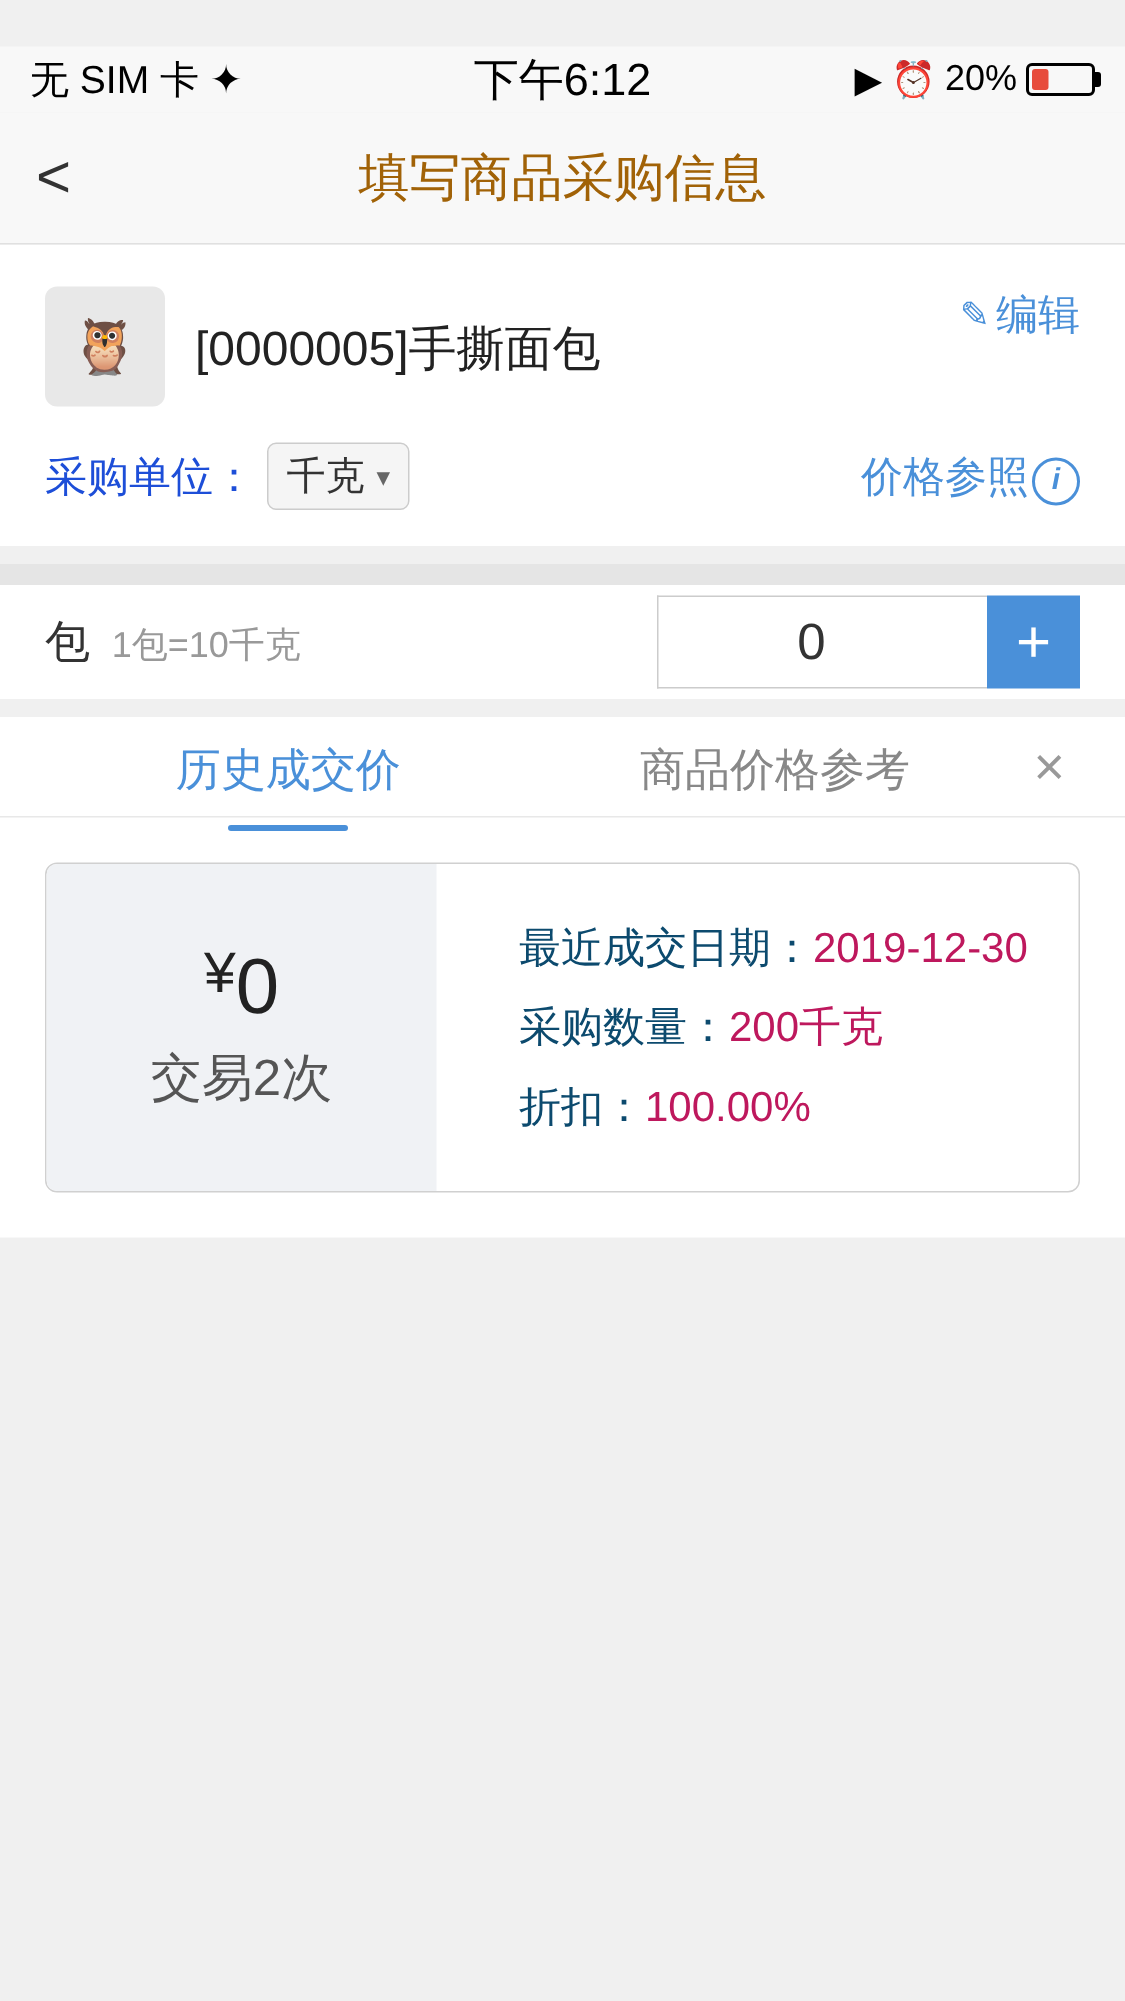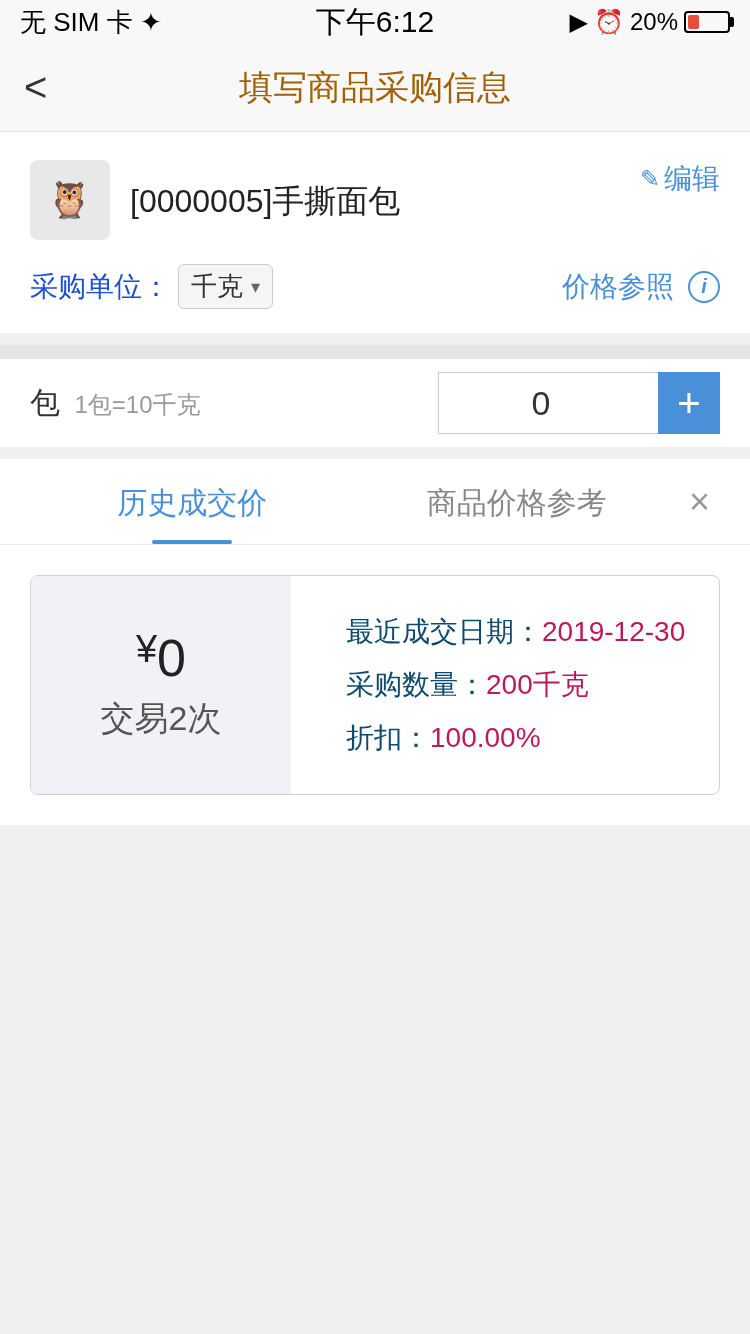--- a/index.html
+++ b/index.html
@@ -15,20 +15,21 @@
     
     .status-bar {
       width: 750px;
       height: 44px;
       background: #f8f8f8;
       display: flex;
       align-items: center;
       justify-content: space-between;
       padding: 0 20px;
       font-size: 28px;
+      margin-top: 31px;
     }
     .status-left {
       font-size: 26px;
       color: #000;
       font-weight: 500;
     }
     .status-center {
       font-size: 30px;
       font-weight: 500;
       color: #000;
@@ -167,22 +168,22 @@
       margin-left: 8px;
     }
     .chevron-down {
       font-size: 18px;
       color: #666;
     }
     .price-ref {
       color: #4a90d9;
       font-size: 28px;
       display: flex;
-      align-items: center;
-      gap: 14px;
+      align-items: flex-end;
+      gap: 2px;
     }
     .info-icon {
       width: 32px;
       height: 32px;
       border-radius: 50%;
       border: 2px solid #4a90d9;
       display: flex;
       align-items: center;
       justify-content: center;
       font-size: 20px;
@@ -194,21 +195,21 @@
     
     .gray-divider {
       width: 750px;
       height: 14px;
       background: #e5e5e5;
     }
 
     
     .quantity-row {
       background: #fff;
-      height: 88px;
+      height: 76px;
       display: flex;
       align-items: center;
       padding: 0 30px;
       justify-content: space-between;
       margin-bottom: 0;
     }
     .qty-label {
       font-size: 30px;
       color: #333;
       font-weight: 500;
@@ -252,21 +253,21 @@
     .tab-section {
       background: #fff;
       margin-top: 12px;
     }
     .tab-header {
       display: flex;
       align-items: center;
       border-bottom: 1px solid #e8e8e8;
       padding: 0 30px;
       position: relative;
-      height: 86px;
+      height: 67px;
     }
     .tab-item {
       flex: 1;
       text-align: center;
       font-size: 30px;
       color: #888;
       padding: 24px 0 20px;
       cursor: pointer;
       position: relative;
     }

